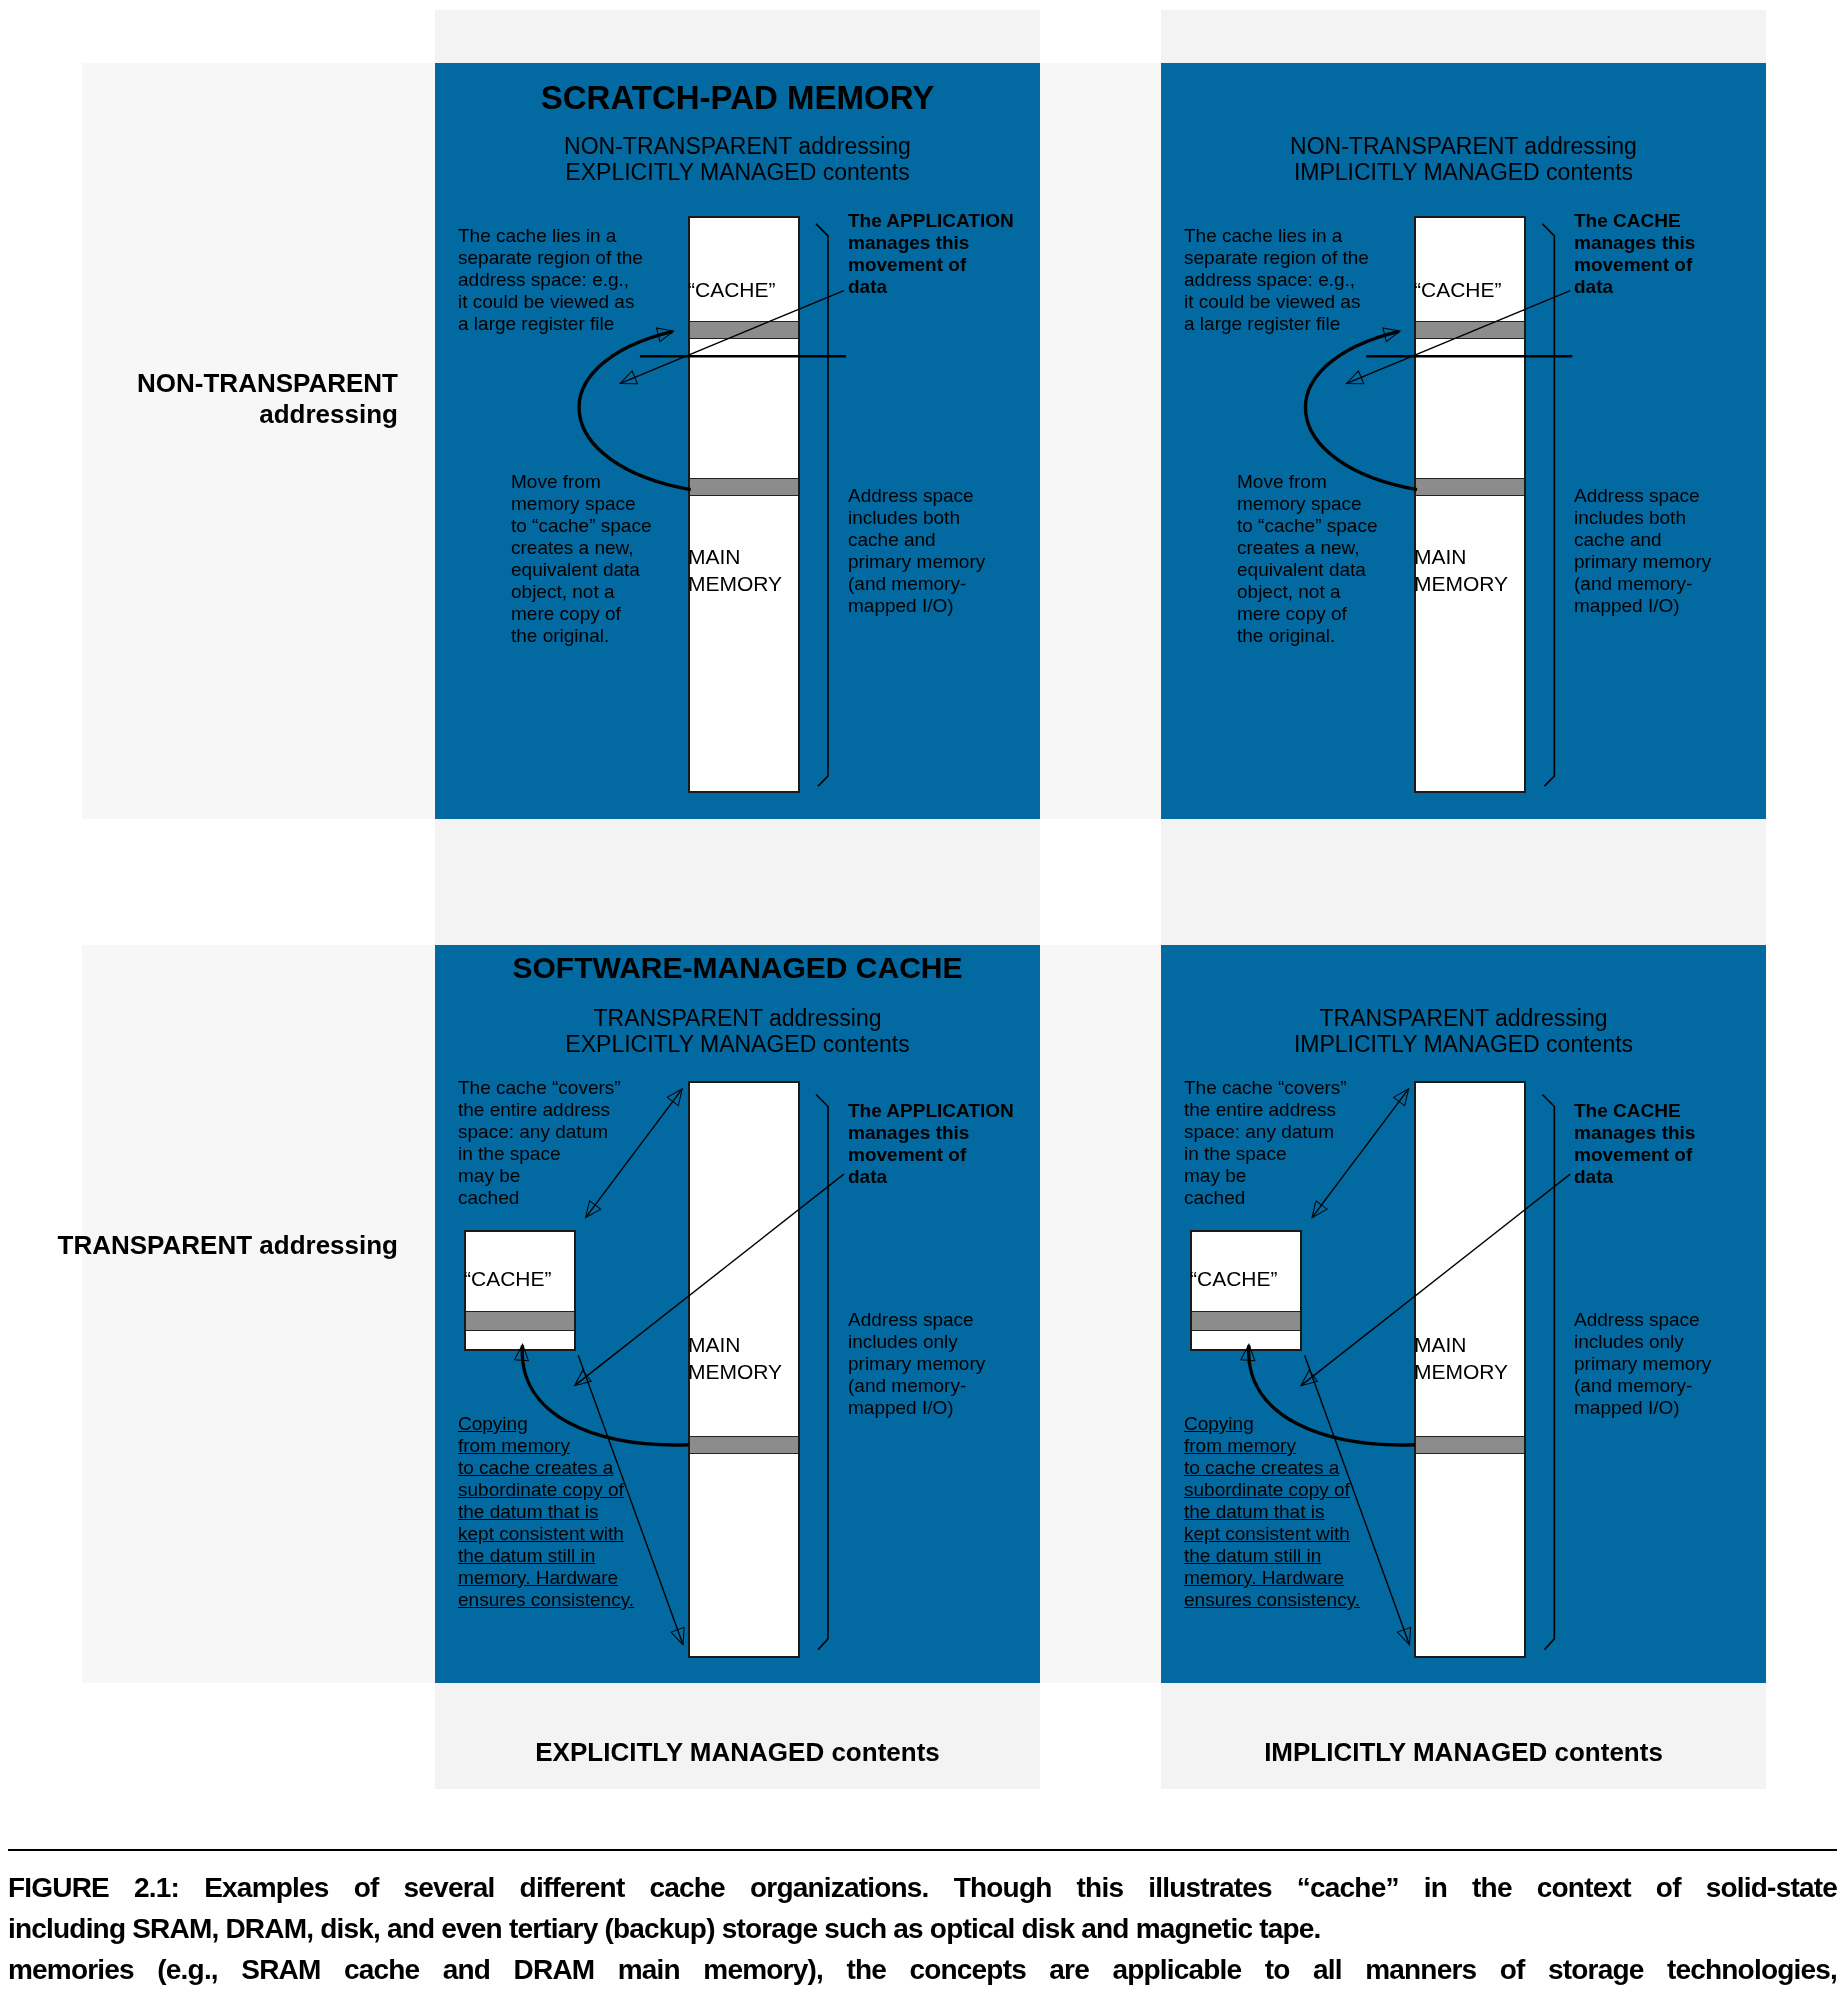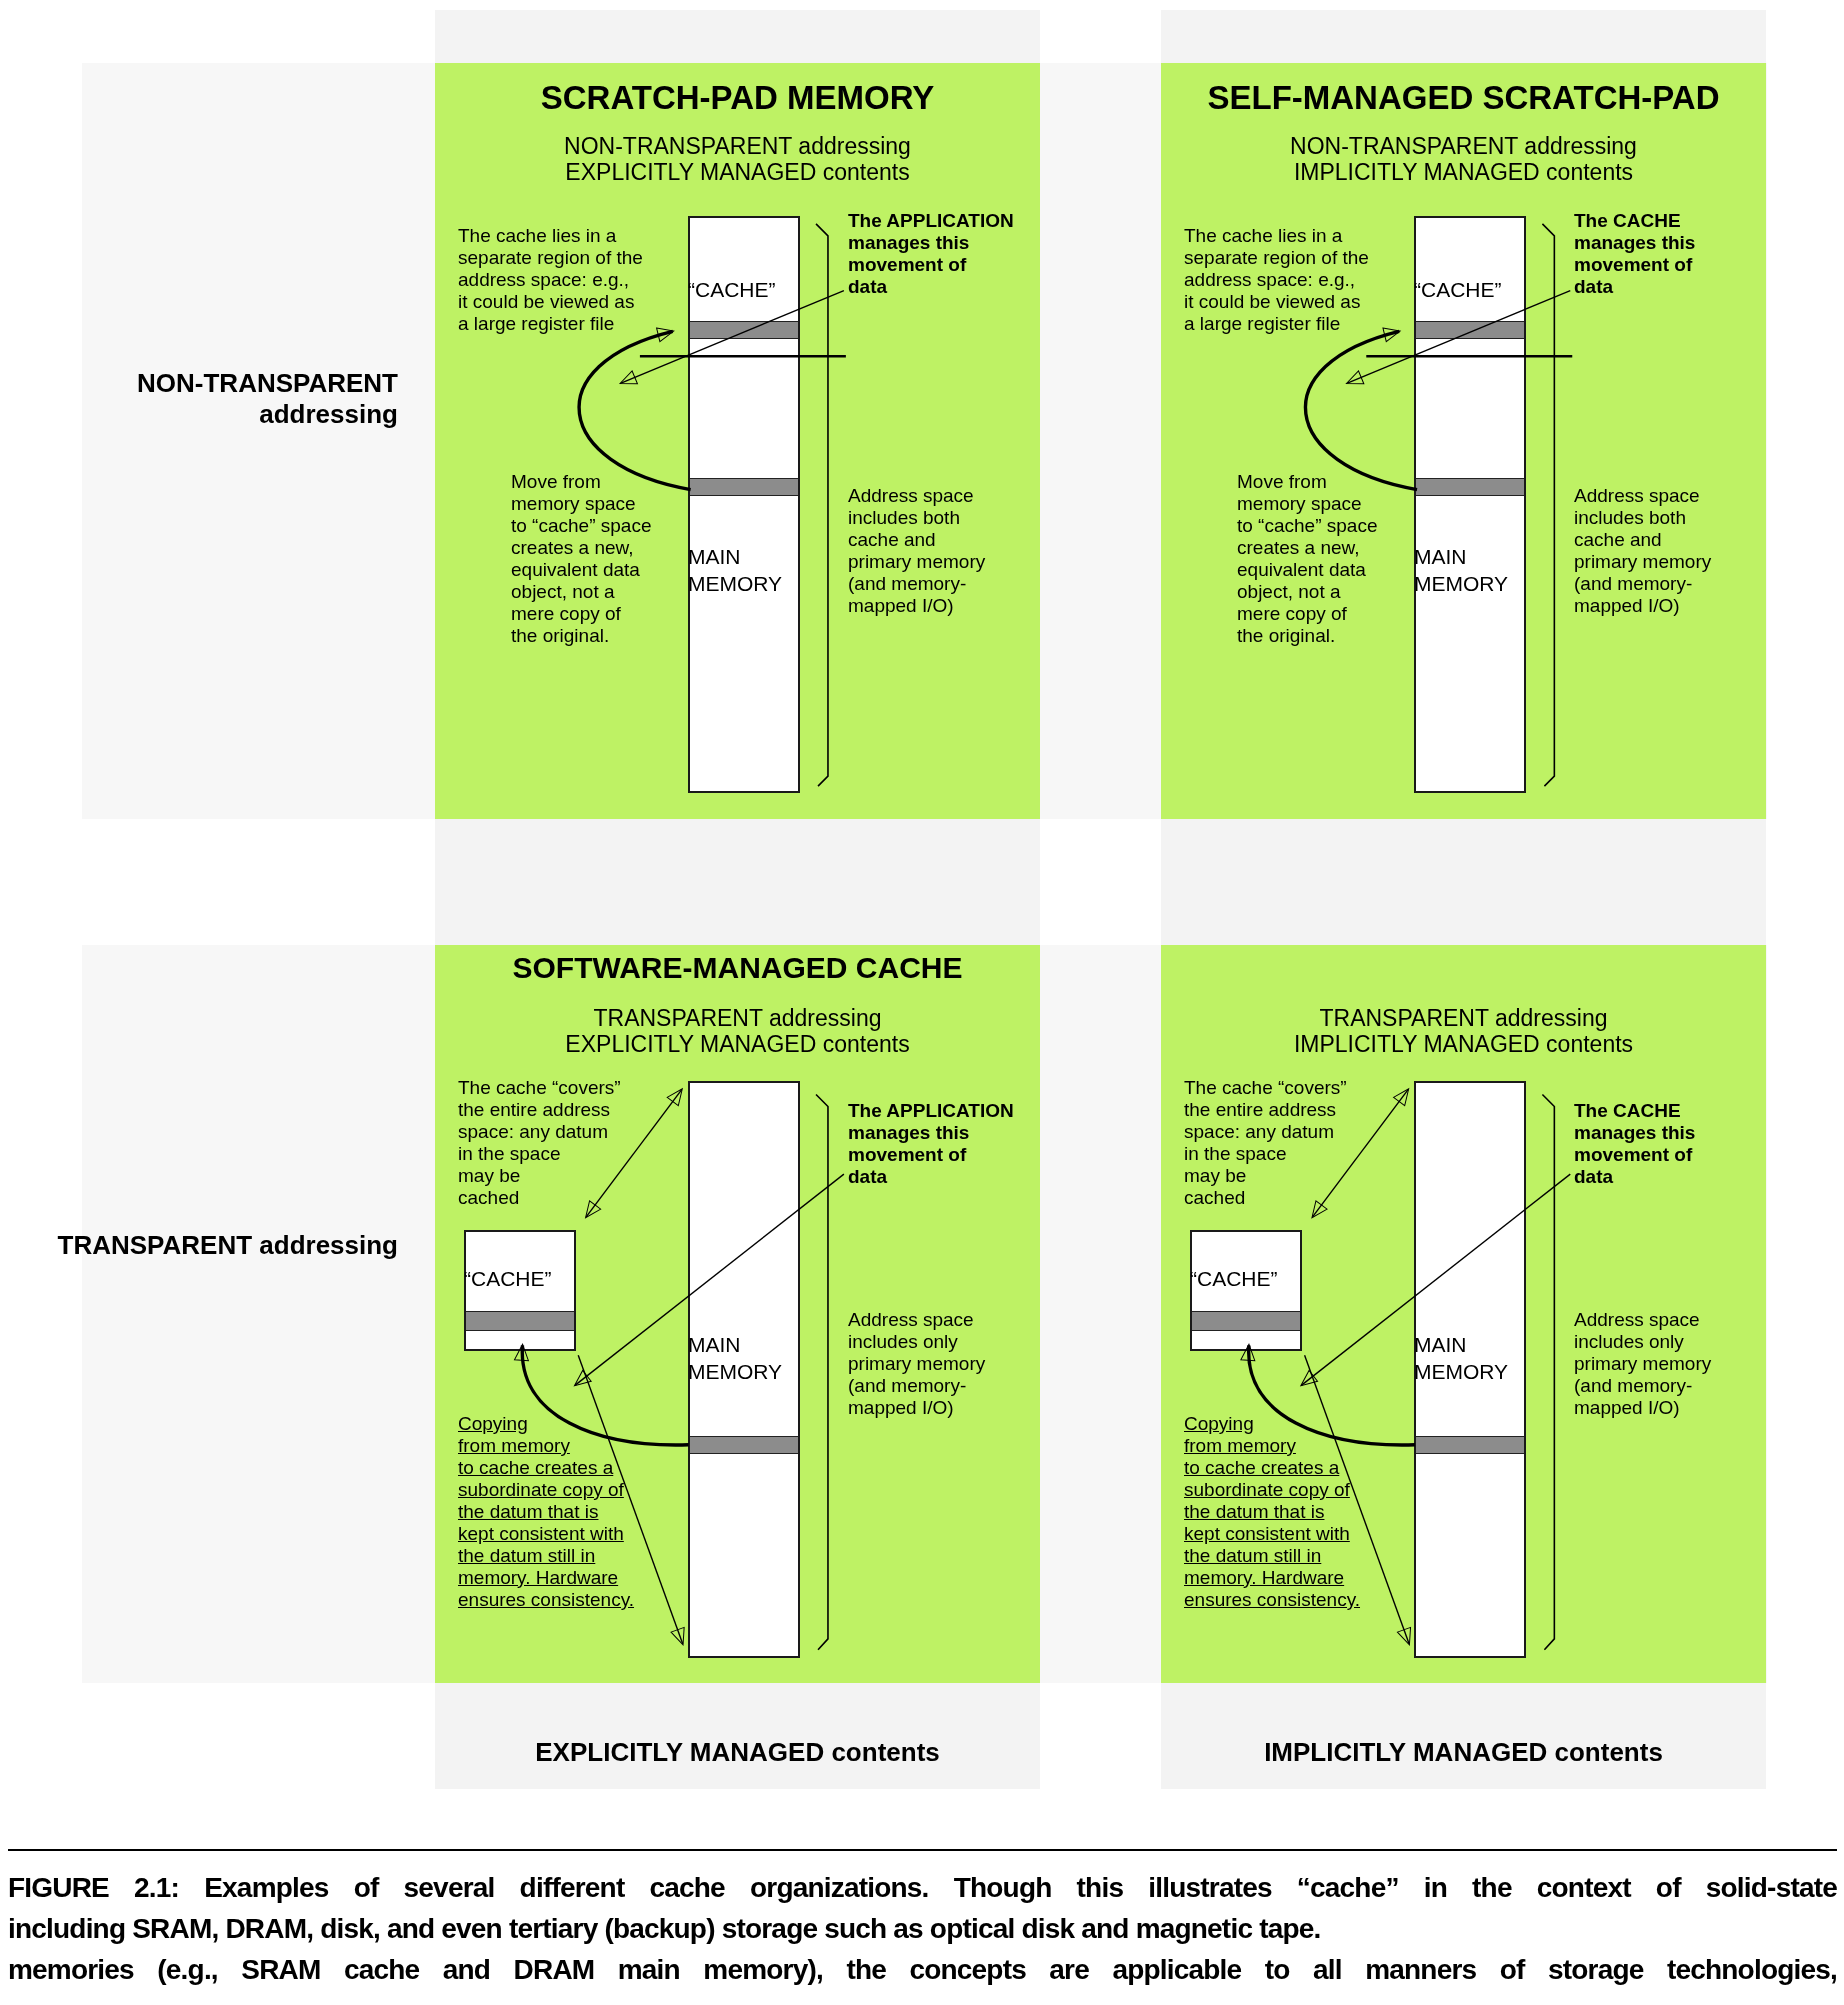--- a/index.html
+++ b/index.html
@@ -6,21 +6,21 @@
   body{font-family:"Liberation Sans","DejaVu Sans",sans-serif;color:#000;}
   #page{position:relative;width:1845px;height:2006px;background:#fff;overflow:hidden;}
 
   
   .strip{position:absolute;top:10px;width:605px;height:1779px;background:#f3f3f3;}
   .strip.s-left{left:435px;} .strip.s-right{left:1161px;}
   .rowband{position:absolute;left:82px;width:1685px;background:#f7f7f7;}
   .rowband.r1{top:63px;height:756px;} .rowband.r2{top:945px;height:738px;}
 
   
-  .panel{position:absolute;width:605px;background:#bef264;}
+  .panel{position:absolute;width:605px;background:#0369a1;}
   .p-top{top:63px;height:756px;} .p-bottom{top:945px;height:738px;}
   .p-left{left:435px;} .p-right{left:1161px;}
 
   .panel *{position:absolute;}
   .z{z-index:2;}
 
   .t-title{top:16px;left:0;width:100%;text-align:center;font-weight:bold;font-size:33px;letter-spacing:0;}
   .b-title{top:6px;left:0;width:100%;text-align:center;font-weight:bold;font-size:30px;}
   .subt{left:0;width:100%;text-align:center;font-size:23px;line-height:26px;white-space:pre-line;}
   .t-sub{top:70px;} .b-sub{top:60px;}
@@ -112,21 +112,20 @@
 data</div>
     <div class="note t-addr z">Address space
 includes both
 cache and
 primary memory
 (and memory-
 mapped I/O)</div>
   </div>
 
   <div class="panel p-top p-right">
-    <div class="t-title z">SELF-MANAGED SCRATCH-PAD</div>
     <div class="subt t-sub z">NON-TRANSPARENT addressing
 IMPLICITLY MANAGED contents</div>
     <div class="col t-col"></div>
     <div class="gband t-band1"></div>
     <div class="gband t-band2"></div>
     <div class="collbl t-cache z">“CACHE”</div>
     <div class="memlbl t-mem z">MAIN
 MEMORY</div>
     <div class="note t-side z">The cache lies in a
 separate region of the

